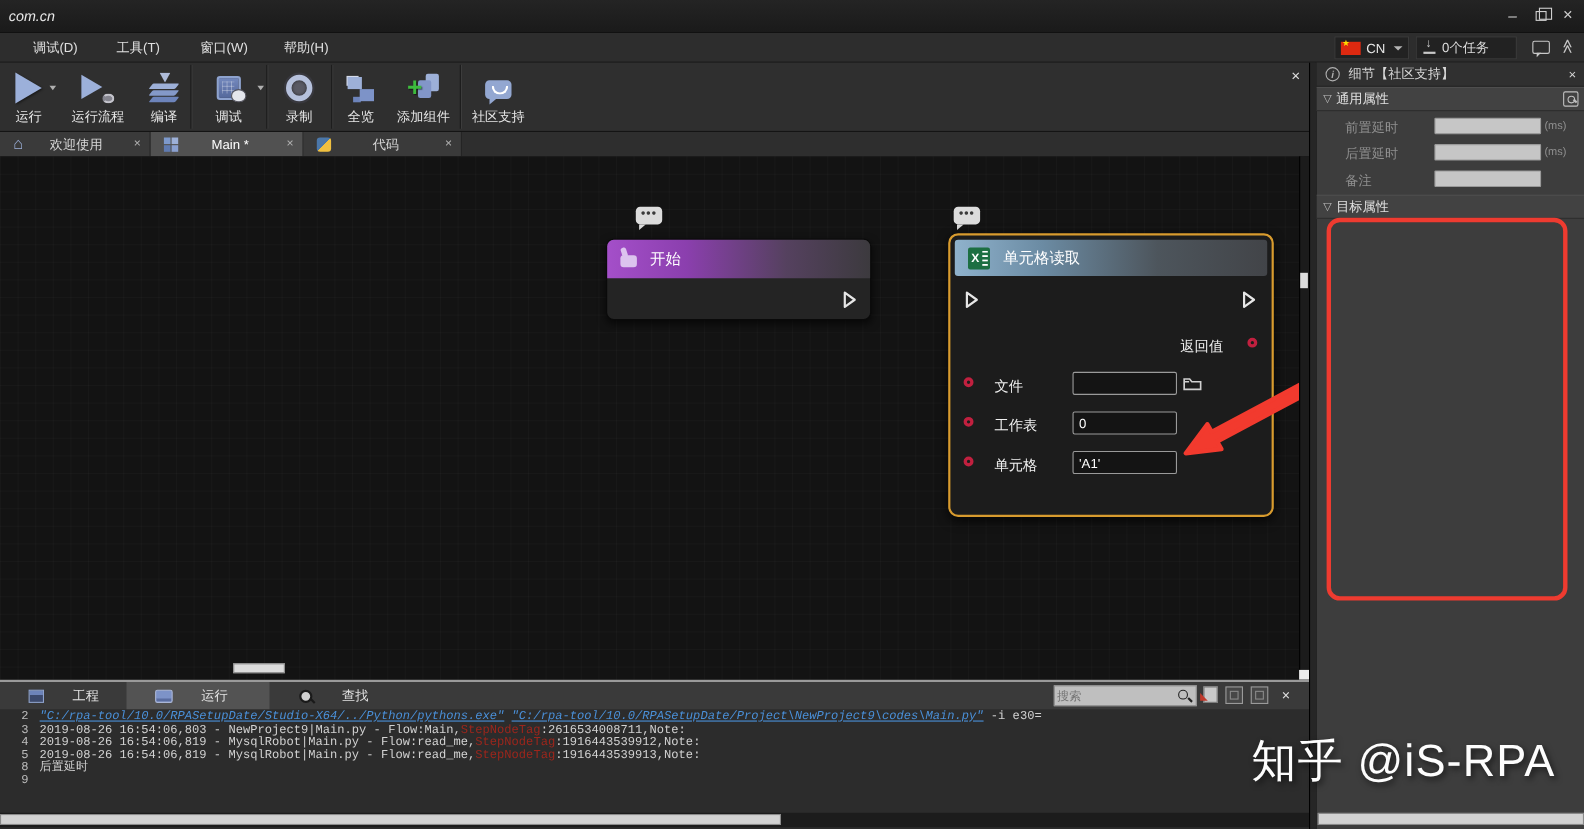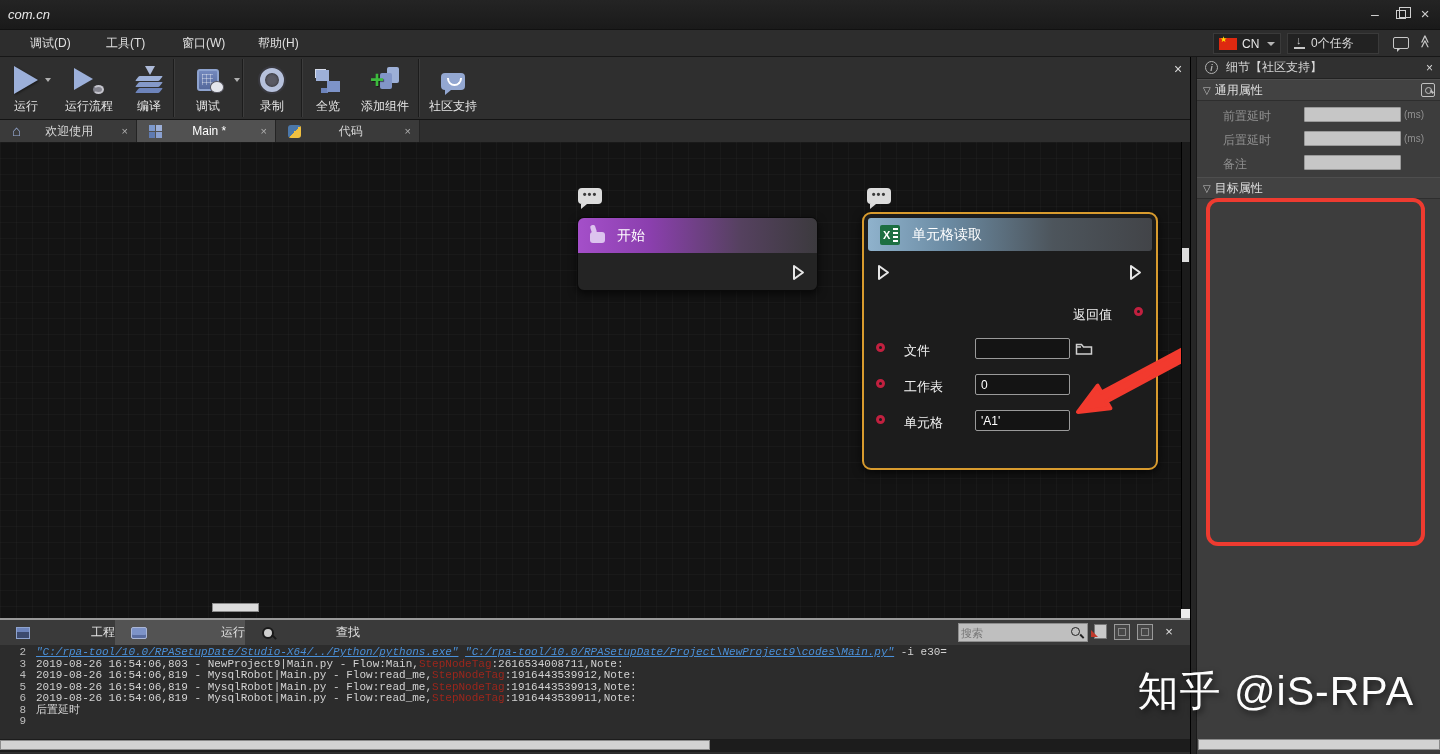--- a/index.html
+++ b/index.html
@@ -118,21 +118,21 @@
   .comment-bubble { position:absolute; width:24px; height:16px; background:#dcdcdc;
     border-radius:4px; text-align:center; line-height:12px; color:#3a3a3a; font-size:11px;
     letter-spacing:1px; font-weight:bold; }
   .comment-bubble::after { content:''; position:absolute; left:3px; bottom:-5px;
     border-top:5px solid #dcdcdc; border-right:6px solid transparent; }
   .flow-node { position:absolute; border-radius:7px; background:#242424;
     box-shadow:0 3px 8px rgba(0,0,0,.65); border:1px solid #0a0a0a; }
   .node-header { height:35px; border-radius:6px 6px 0 0; display:flex; align-items:center;
     padding-left:12px; gap:12px; }
   .node-title { color:#fff; font-size:14px; }
-  .start-node { left:577px; top:75px; width:241px; height:74px; }
+  .start-node { left:551px; top:75px; width:241px; height:74px; }
   .start-node .node-header { background:linear-gradient(90deg,#a44fc9 0%,#8b3fae 30%,#55415f 68%,#3c3a3e 100%); }
   .hand-icon { position:relative; width:15px; height:11px; background:#dcc3ee; border-radius:3px; margin-top:4px; }
   .hand-icon::before { content:''; position:absolute; left:1px; top:-7px; width:5px; height:9px;
     background:#dcc3ee; border-radius:2px; transform:rotate(-18deg); }
   .connector { position:absolute; }
   .cell-node { left:862px; top:70px; width:296px; height:258px; border-radius:9px;
     background:#1c1c1c; border:2px solid #d89b2e; box-shadow:0 3px 10px rgba(0,0,0,.7); }
   .cell-node .node-header { position:absolute; left:4px; right:4px; top:4px; height:33px; border-radius:3px;
     background:linear-gradient(90deg,#8fb2cc 0%,#6b8ba3 28%,#4d555c 65%,#424448 100%); }
   .xls-icon { position:relative; width:20px; height:20px; background:#1d6f42; border-radius:2px;
@@ -148,21 +148,21 @@
   .folder-btn { position:absolute; left:211px; width:18px; height:16px; }
   
   .v-track { position:absolute; left:1181px; top:0; width:9px; height:476px; background:#1b1b1b; border-left:1px solid #000; }
   .v-thumb { position:absolute; left:1182px; top:106px; width:7px; height:14px; background:#dcdcdc; }
   .h-thumb { position:absolute; left:212px; top:461px; width:47px; height:9px; background:#dcdcdc; border:1px solid #8a8a8a; }
   .corner-box { position:absolute; left:1181px; top:467px; width:9px; height:9px; background:#ededed; }
   .canvas-divider { position:absolute; left:0; top:618px; width:1190px; height:2px; background:#9a9a9a; }
   
   .bottom-panel { position:absolute; left:0; top:620px; width:1190px; height:134px; background:#2c2c2c; }
   .bp-tabs { position:absolute; left:0; top:0; width:1190px; height:25px; background:#3a3a3a; }
-  .bp-tab { position:absolute; top:0; height:25px; display:flex; align-items:center; gap:26px; padding-left:16px;justify-content:space-between; }
+  .bp-tab { position:absolute; top:0; height:25px; display:flex; align-items:center; gap:26px; padding-left:26px; }
   .bp-tab.active { background:#535353; }
   .bp-tab .bp-label { font-size:12px; color:#e2e2e2; }
   .proj-icon { width:14px; height:12px; border:1px solid #8ea3cf; background:linear-gradient(#6d84bb 4px,#3c4a6e 4px); }
   .runtab-icon { width:16px; height:12px; background:#7d93c8; border:1px solid #aab6d6; border-radius:2px;
     box-shadow:inset 0 -3px 0 #5a6da0; }
   .find-icon { position:relative; width:14px; height:14px; }
   .find-icon::before { content:''; position:absolute; left:1px; top:1px; width:8px; height:8px;
     border:2px solid #1a1a1a; border-radius:50%; background:#cfcfcf; }
   .find-icon::after { content:''; position:absolute; right:0; bottom:0; width:2px; height:6px;
     background:#1a1a1a; transform:rotate(-45deg); }
@@ -436,21 +436,20 @@
       <span class="bp-icon sq-icon sq1"></span>
       <span class="bp-icon sq-icon sq2"></span>
       <span class="bp-close">×</span>
     </div>
     <div class="log-area">
       <div>
           <div class="log-line"><span class="log-num">2</span><span class="log-text"><span class="seg-link">"C:/rpa-tool/10.0/RPASetupDate/Studio-X64/../Python/pythons.exe"</span><span class="seg-plain">  </span><span class="seg-link">"C:/rpa-tool/10.0/RPASetupDate/Project\NewProject9\codes\Main.py"</span><span class="seg-plain"> -i e30=</span></span></div>
           <div class="log-line"><span class="log-num">3</span><span class="log-text"><span class="seg-plain">2019-08-26 16:54:06,803 - NewProject9|Main.py - Flow:Main,</span><span class="seg-red">StepNodeTag</span><span class="seg-plain">:2616534008711,Note:</span></span></div>
           <div class="log-line"><span class="log-num">4</span><span class="log-text"><span class="seg-plain">2019-08-26 16:54:06,819 - MysqlRobot|Main.py - Flow:read_me,</span><span class="seg-red">StepNodeTag</span><span class="seg-plain">:1916443539912,Note:</span></span></div>
           <div class="log-line"><span class="log-num">5</span><span class="log-text"><span class="seg-plain">2019-08-26 16:54:06,819 - MysqlRobot|Main.py - Flow:read_me,</span><span class="seg-red">StepNodeTag</span><span class="seg-plain">:1916443539913,Note:</span></span></div>
-          <div class="log-line"><span class="log-num">6</span><span class="log-text"><span class="seg-plain">2019-08-26 16:54:06,819 - MysqlRobot|Main.py - Flow:read_me,</span><span class="seg-red">StepNodeTag</span><span class="seg-plain">:1916443539911,Note:</span></span></div>
           <div class="log-line"><span class="log-num">8</span><span class="log-text"><span class="seg-plain">后置延时</span></span></div>
           <div class="log-line"><span class="log-num">9</span><span class="log-text"></span></div>
         </div>
     </div>
     <div class="log-hscroll">
       <div class="log-hthumb"></div>
     </div>
   </div>
 
   <div class="splitter"></div>

